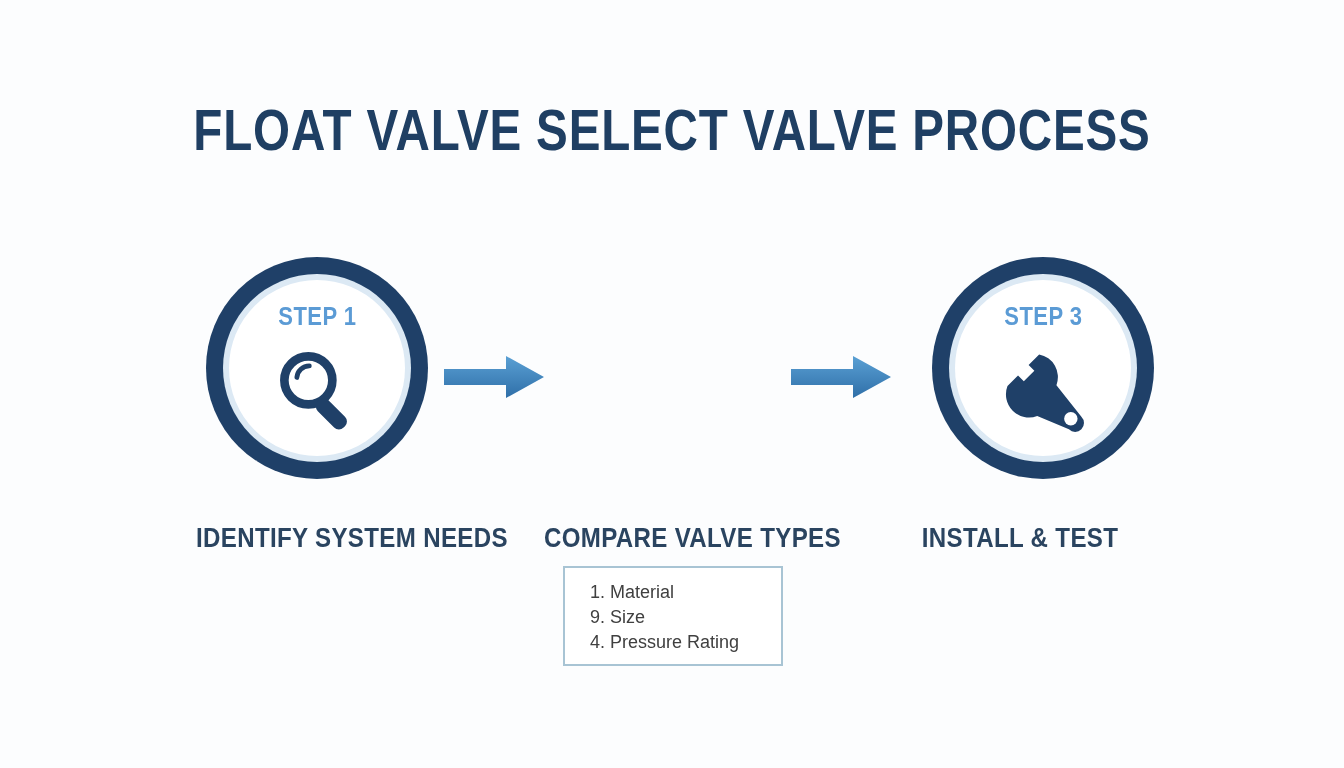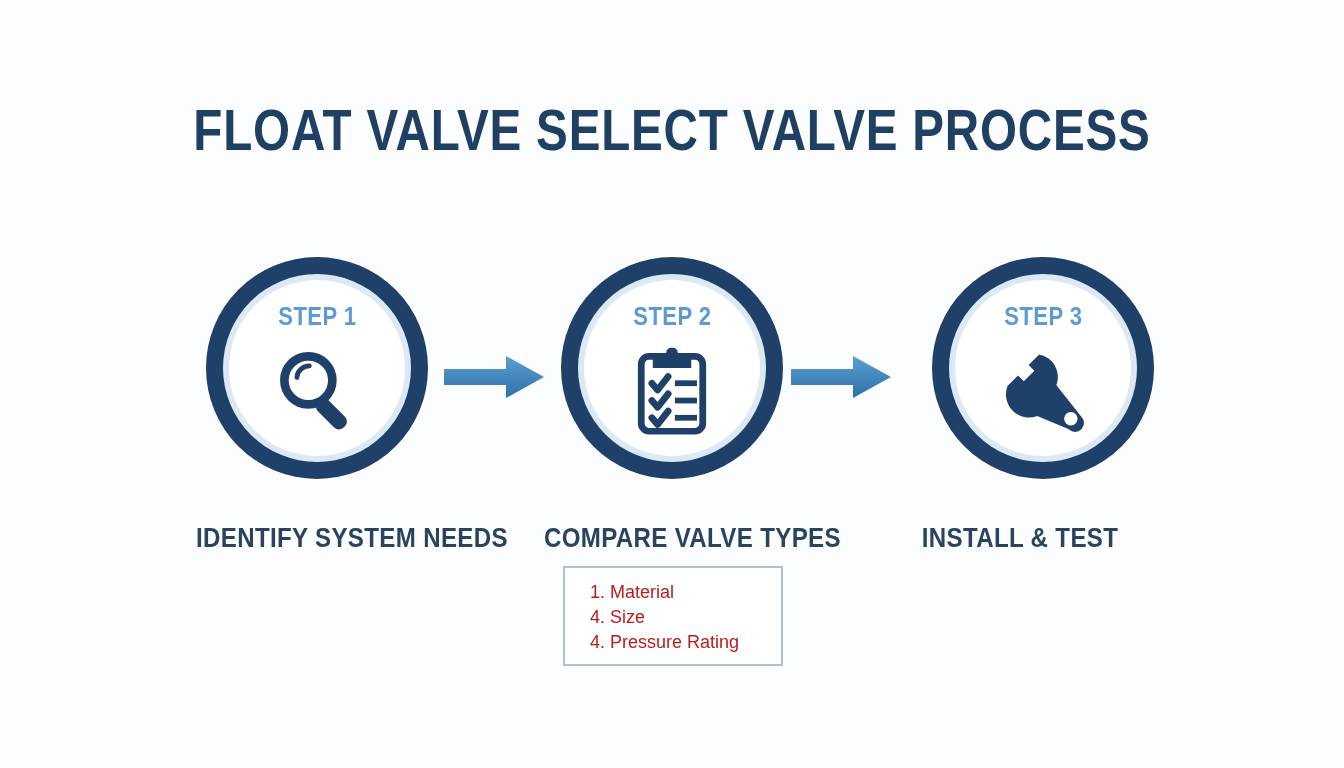--- a/index.html
+++ b/index.html
@@ -132,21 +132,21 @@
     width: 220px;
     height: 100px;
     background: #ffffff;
     border: 2px solid #a8c4d4;
     box-sizing: border-box;
     padding: 12px 0 0 25px;
   }
   .listbox .li {
     font-family: "Liberation Sans", sans-serif;
     font-size: 18px;
-    color: #b91c1c;
+    color: #404040;
     line-height: 25px;
     white-space: nowrap;
   }
 </style>
 </head>
 <body>
 
 <div id="canvas">
 
   <div class="title">FLOAT VALVE SELECT VALVE PROCESS</div>
@@ -159,38 +159,20 @@
       <div class="ring-face">
         <div class="step-label">STEP 1</div>
         <svg class="step-icon" viewBox="0 0 100 100">
           <circle cx="41" cy="41" r="25" fill="none" stroke="#1f4068" stroke-width="9"></circle>
           <path d="M29 38 A13 13 0 0 1 42 26" fill="none" stroke="#1f4068" stroke-width="5" stroke-linecap="round"></path>
           <rect x="57" y="57" width="16" height="38" rx="7" fill="#1f4068" transform="rotate(-45 65 76)"></rect>
         </svg>
       </div>
     </div>
 
-    <div class="node n2">
-      <div class="ring-outer"></div>
-      <div class="ring-inner"></div>
-      <div class="ring-face">
-        <div class="step-label">STEP 2</div>
-        <svg class="step-icon" viewBox="0 0 100 100">
-          <rect x="18" y="16" width="64" height="78" rx="8" fill="none" stroke="#1f4068" stroke-width="7"></rect>
-          <path d="M36 14 h28 a6 6 0 0 1 6 6 v8 h-40 v-8 a6 6 0 0 1 6 -6 z" fill="#1f4068"></path>
-          <rect x="44" y="7" width="12" height="12" rx="5" fill="#1f4068"></rect>
-          <path d="M29 44 l6 7 l11 -14" fill="none" stroke="#1f4068" stroke-width="7" stroke-linecap="round" stroke-linejoin="round"></path>
-          <path d="M29 62 l6 7 l11 -14" fill="none" stroke="#1f4068" stroke-width="7" stroke-linecap="round" stroke-linejoin="round"></path>
-          <path d="M29 80 l6 7 l11 -14" fill="none" stroke="#1f4068" stroke-width="7" stroke-linecap="round" stroke-linejoin="round"></path>
-          <rect x="53" y="41" width="23" height="6" fill="#1f4068"></rect>
-          <rect x="53" y="59" width="23" height="6" fill="#1f4068"></rect>
-          <rect x="53" y="77" width="23" height="6" fill="#1f4068"></rect>
-        </svg>
-      </div>
-    </div>
 
     <div class="node n3">
       <div class="ring-outer"></div>
       <div class="ring-inner"></div>
       <div class="ring-face">
         <div class="step-label">STEP 3</div>
         <svg class="step-icon" viewBox="0 0 100 100">
           <path d="M46 14 L35 25 L41 31 L30 42 L24 36 L13 47
                    a24 24 0 0 0 31 31
                    L77 92 a9 9 0 0 0 13 -13
@@ -221,17 +203,17 @@
     </defs>
     <path d="M4 17 H66 V4 L104 25 L66 46 V33 H4 Z" fill="url(#ag2)"></path>
   </svg>
 
   <div class="caption c1">IDENTIFY SYSTEM NEEDS</div>
   <div class="caption c2">COMPARE VALVE TYPES</div>
   <div class="caption c3">INSTALL &amp; TEST</div>
 
   <div class="listbox">
     <div class="li">1. Material</div>
-    <div class="li">4. Size</div>
+    <div class="li">9. Size</div>
     <div class="li">4. Pressure Rating</div>
   </div>
 
 </div>
 
 </body></html>

